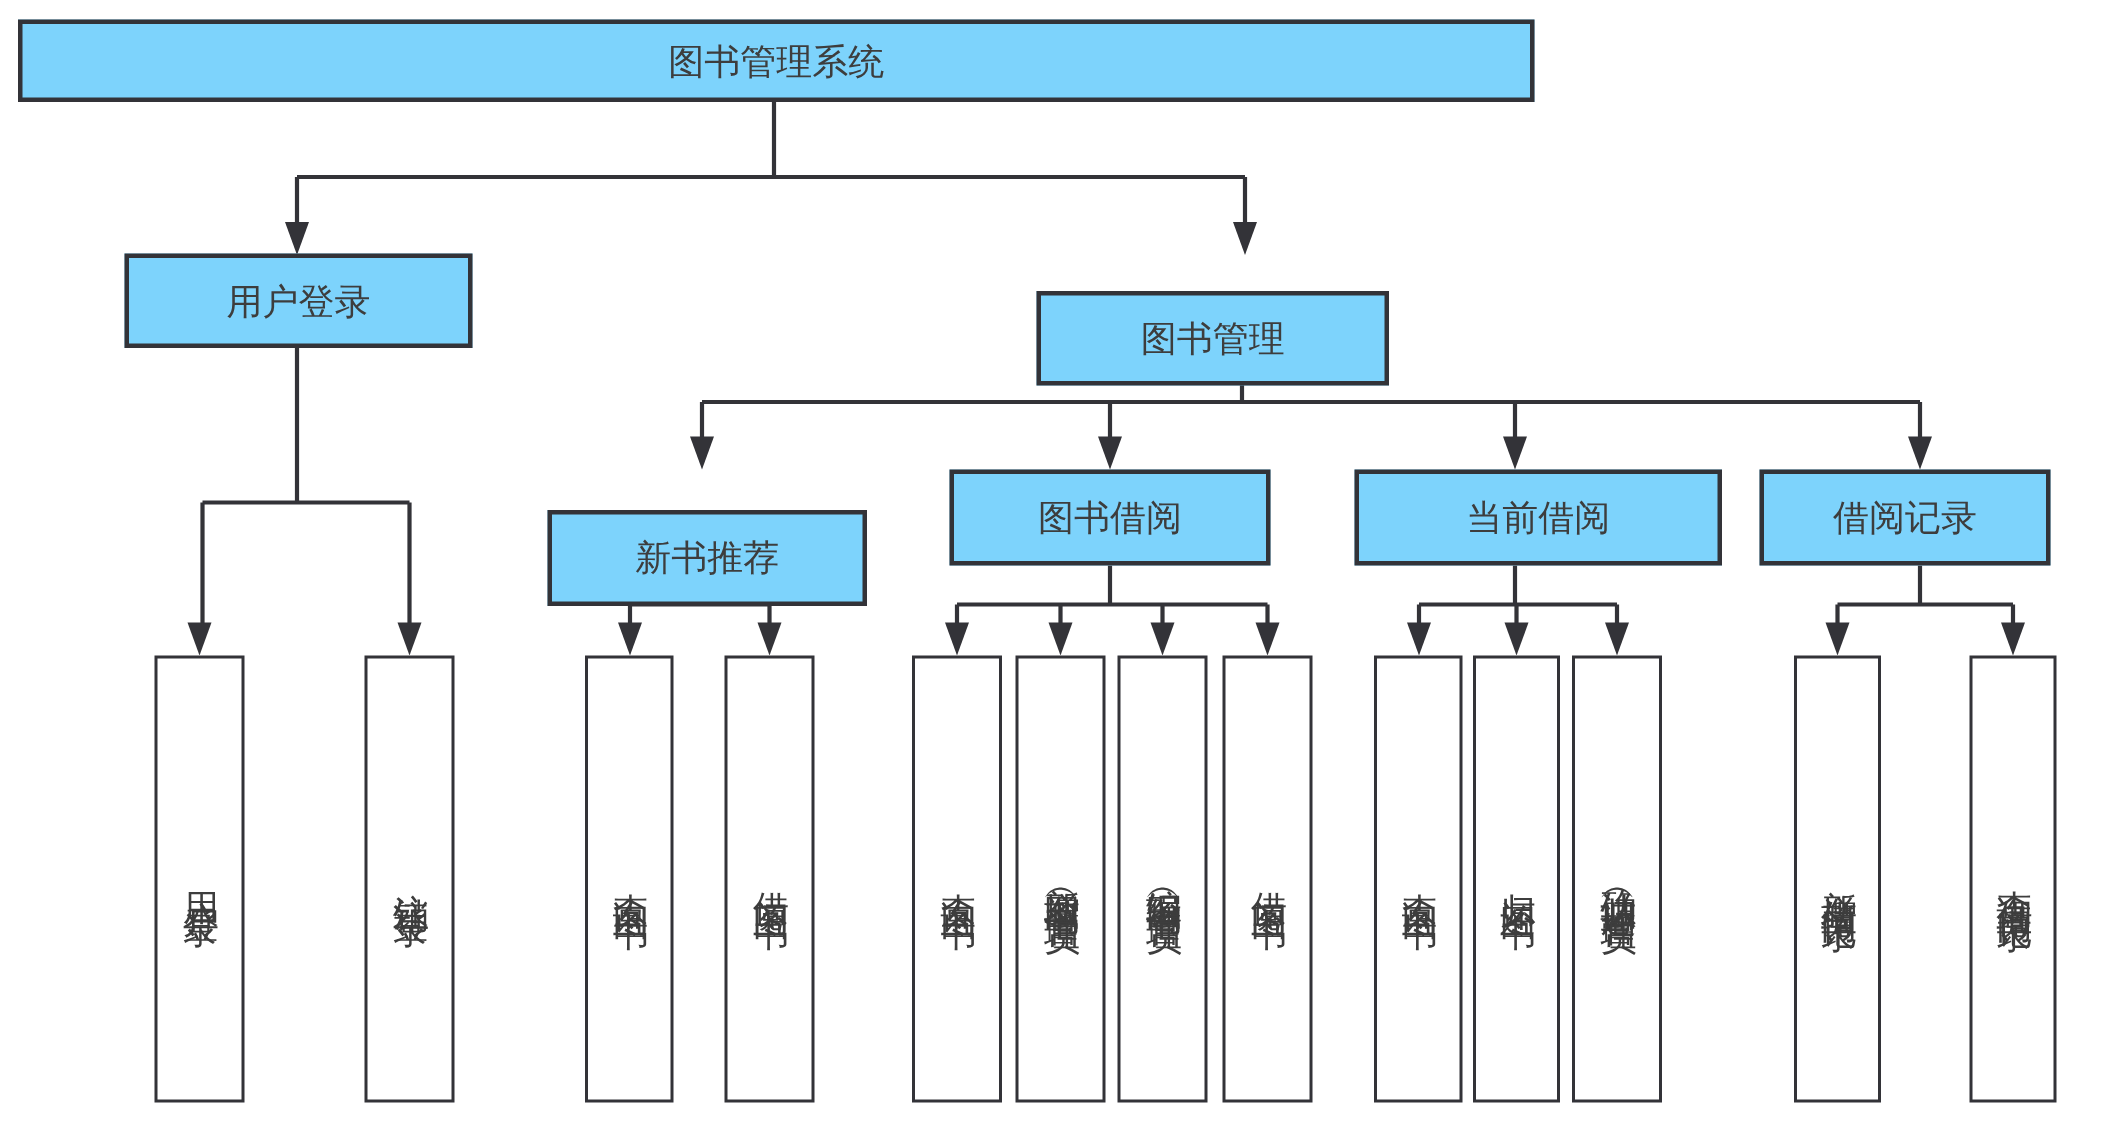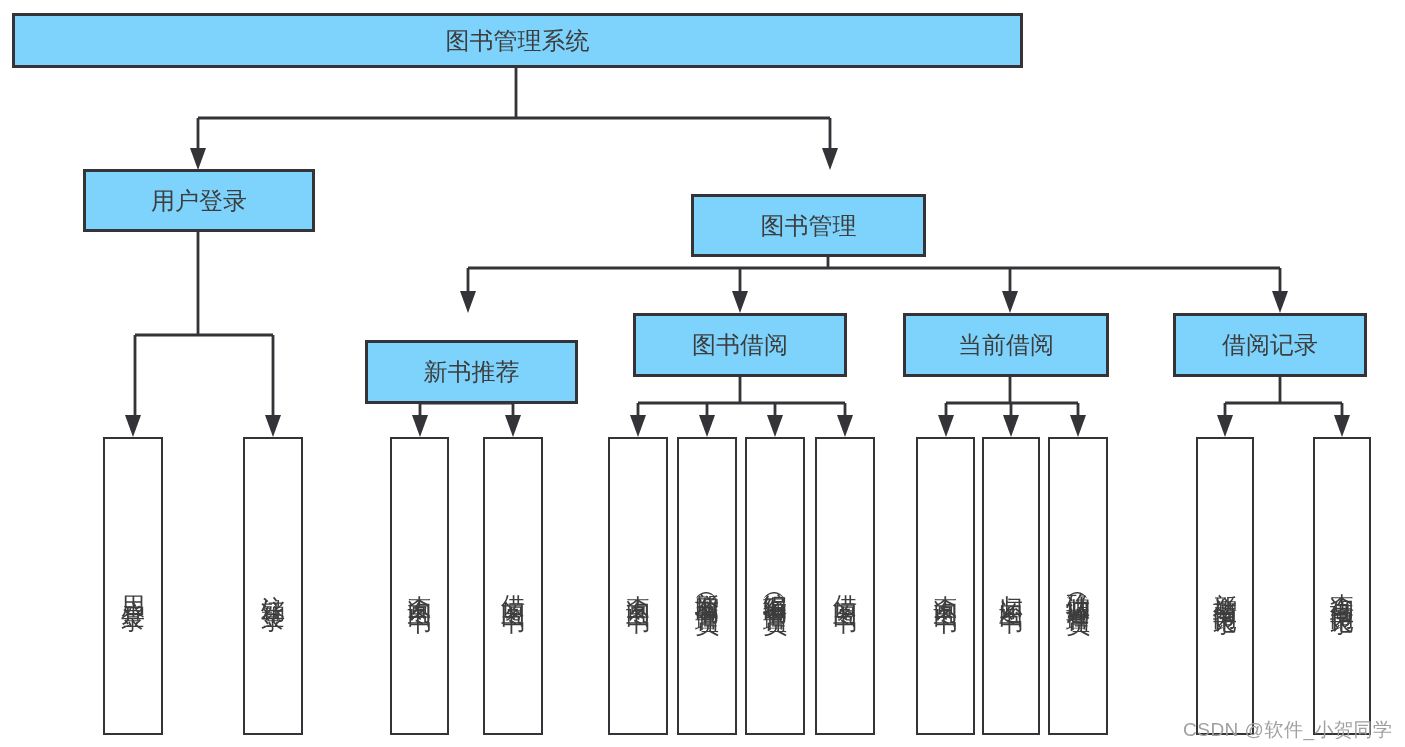--- a/index.html
+++ b/index.html
@@ -29,21 +29,21 @@
     writing-mode:vertical-rl;text-orientation:mixed;
     font-size:24px;letter-spacing:5px;color:var(--text);
     line-height:1;
   }
   
   #n-root {left:12px;  top:13px;  width:1011px;height:55px;}
   #n-l2-0 {left:83px;  top:169px; width:232px; height:63px;}
   #n-l2-1 {left:691px; top:169px; width:235px; height:63px;margin-top:25px;}
   #n-l3-0 {left:365px; top:313px; width:213px; height:64px;margin-top:27px;}
   #n-l3-1 {left:633px; top:313px; width:214px; height:64px;font-family:Liberation Mono, monospace;}
-  #n-l3-2 {left:903px; top:313px; width:206px; height:64px;}
+  #n-l3-2 {left:903px; top:313px; width:245px; height:64px;}
   #n-l3-3 {left:1173px;top:313px; width:194px; height:64px;}
   
   #n-u0{left:103px; width:60px;}
   #n-u1{left:243px; width:60px;}
   #n-n0{left:390px; width:59px;}
   #n-n1{left:483px; width:60px;}
   #n-b0{left:608px; width:60px;}
   #n-b1{left:677px; width:60px; letter-spacing:3px;}
   #n-b2{left:745px; width:60px; letter-spacing:3px;}
   #n-b3{left:815px; width:60px;}
@@ -117,15 +117,14 @@
   <div class="vnode" id="n-b2">编辑图书（管理员）</div>
   <div class="vnode" id="n-b3">借阅图书</div>
 
   <div class="vnode" id="n-c0">查询图书</div>
   <div class="vnode" id="n-c1">归还图书</div>
   <div class="vnode" id="n-c2">确认归还（管理员）</div>
 
   <div class="vnode" id="n-r0">新增借阅记录</div>
   <div class="vnode" id="n-r1">查询借阅记录</div>
 
-  <div class="watermark">CSDN @软件_小贺同学</div>
 
 </div>
 
 </body></html>

